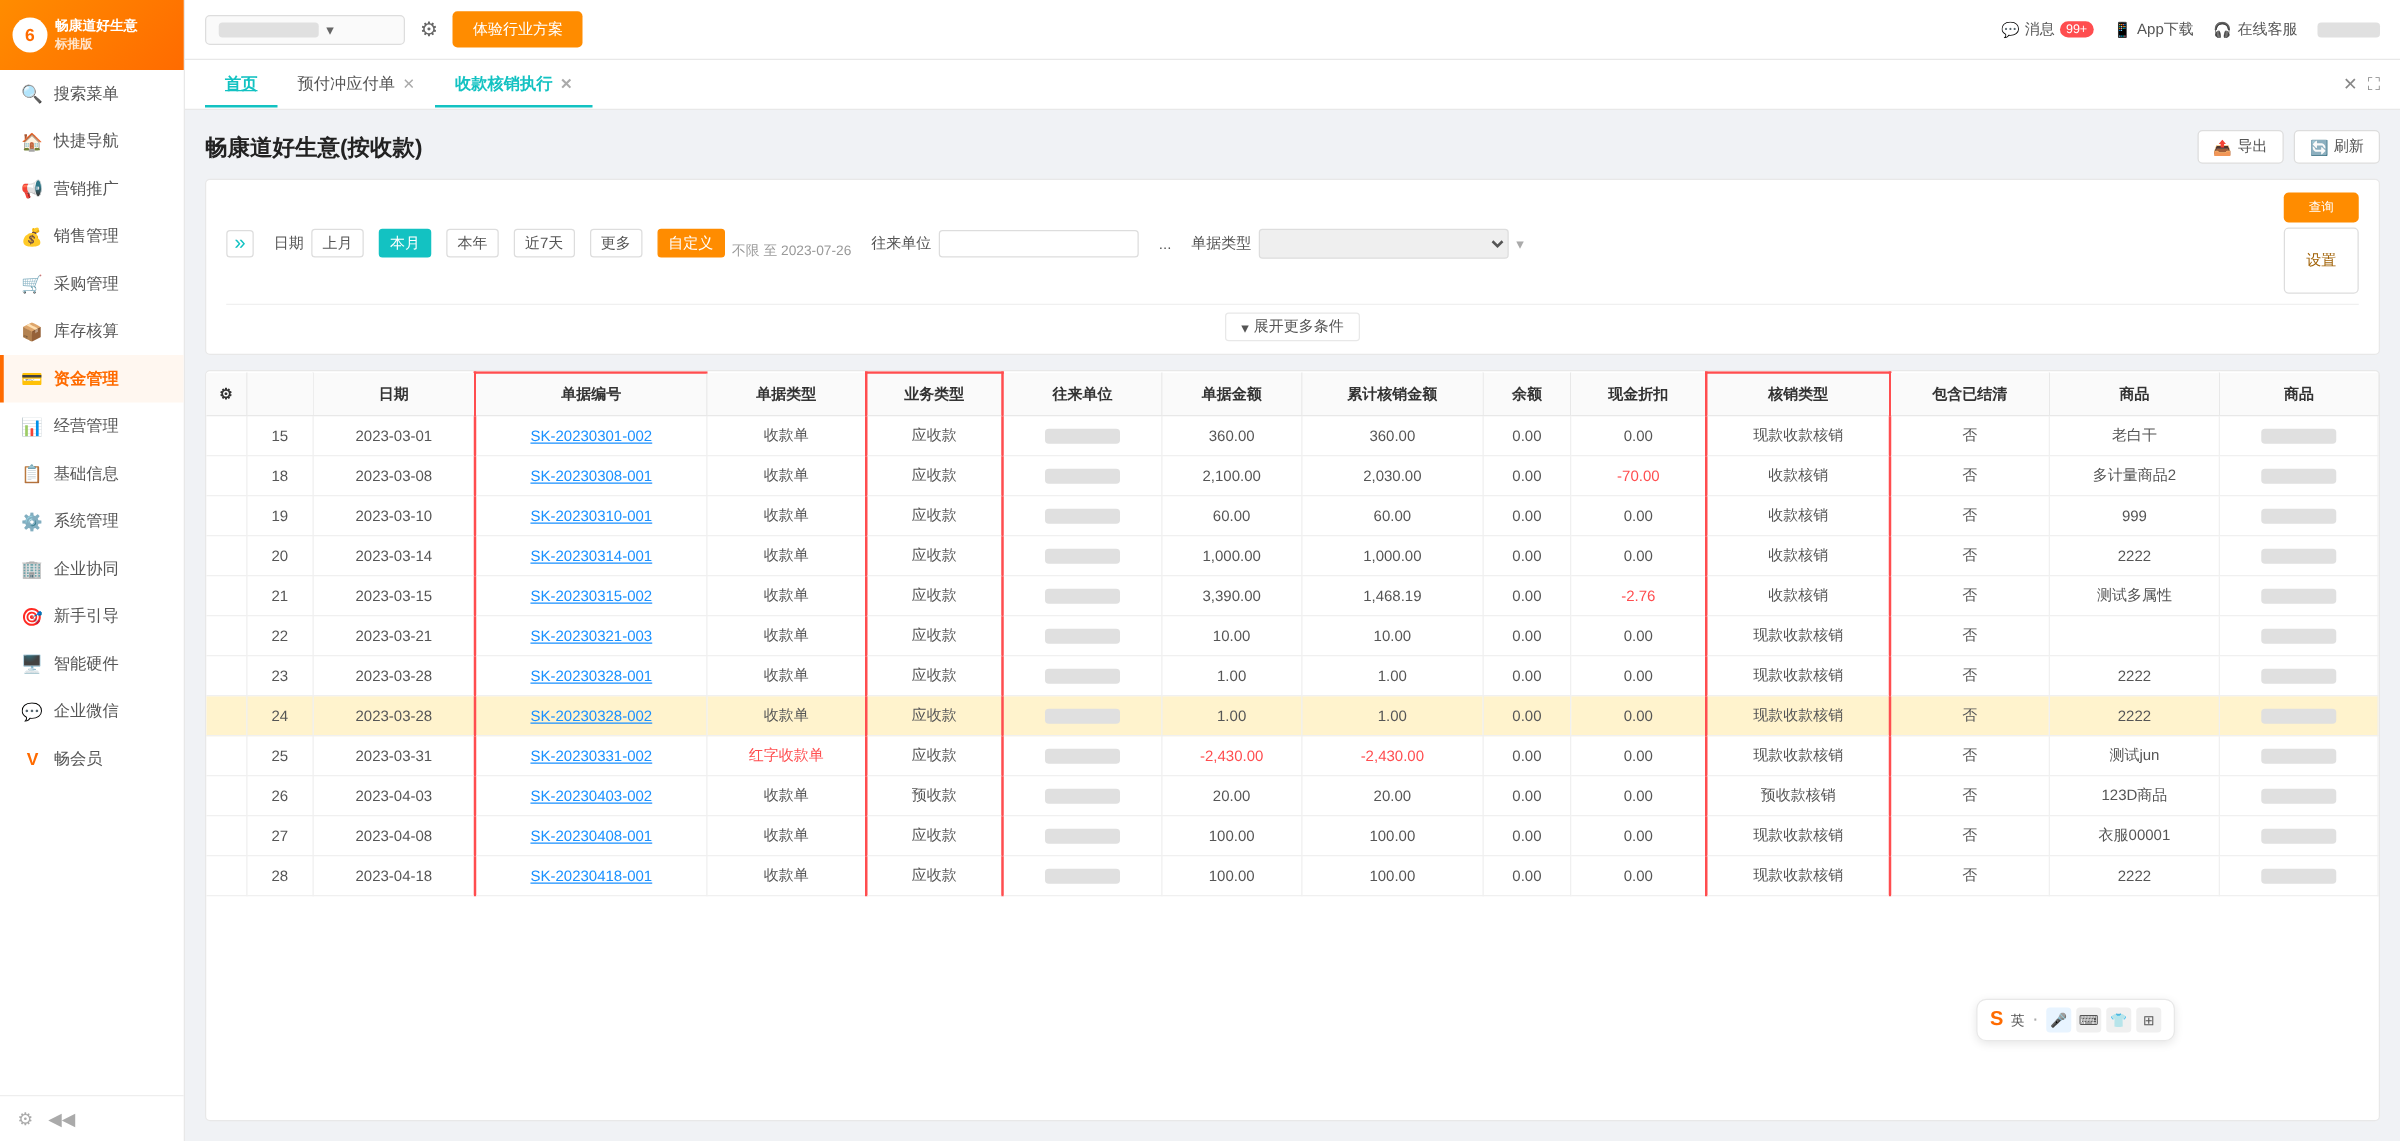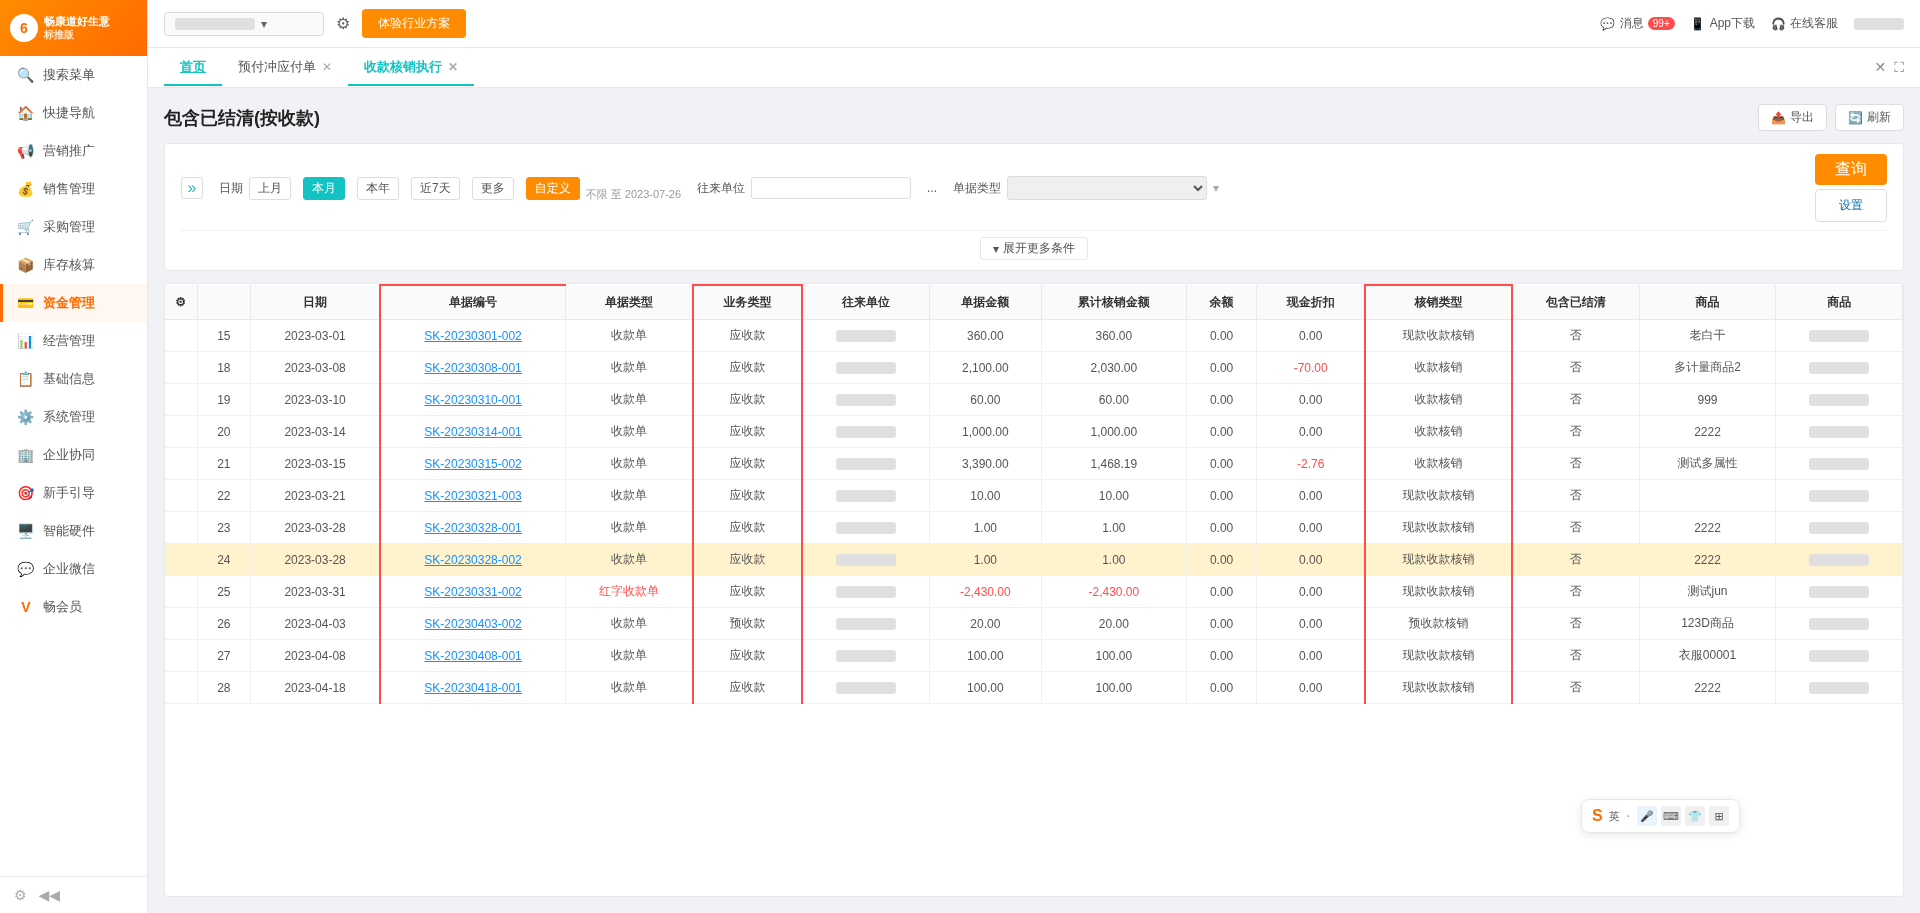--- a/index.html
+++ b/index.html
@@ -199,29 +199,29 @@
       font-size: 12px;
       color: #555;
       min-width: 120px;
     }
     .filter-query-btn {
       background: #ff8c00;
       color: #fff;
       border: none;
       border-radius: 4px;
       padding: 5px 20px;
-      font-size: 16px;
+      font-size: 10px;
       cursor: pointer;
     }
     .filter-setting-btn {
       background: #fff;
-      color: #0369a1;
+      color: #a16207;
       border: 1px solid #ddd;
       border-radius: 4px;
-      padding: 7px 14px;
+      padding: 17px 14px;
       font-size: 12px;
       cursor: pointer;
     }
     .filter-expand-btn {
       display: inline-flex;
       align-items: center;
       gap: 4px;
       border: 1px solid #e8e8e8;
       border-radius: 3px;
       padding: 2px 12px;
@@ -439,21 +439,21 @@
     </div>
     <div class="tabbar-actions">
       <span class="tabbar-icon">✕</span>
       <span class="tabbar-icon">⛶</span>
     </div>
   </div>
 
   <div class="page-content">
 
     <div class="page-header">
-      <h2 class="page-title">包含已结清(按收款)</h2>
+      <h2 class="page-title">畅康道好生意(按收款)</h2>
       <div class="page-actions">
         <button class="page-action-btn">
           <span>📤</span>
           <span>导出</span>
         </button>
         <button class="page-action-btn">
           <span>🔄</span>
           <span>刷新</span>
         </button>
       </div>

